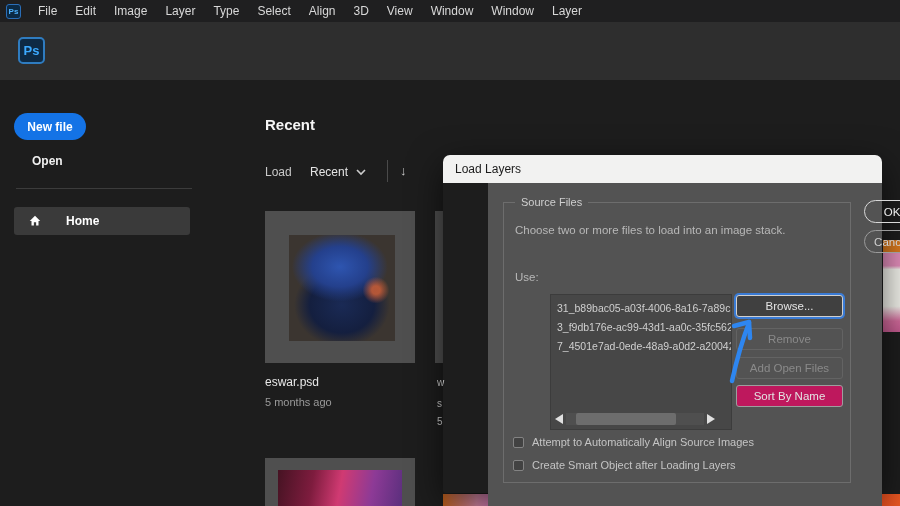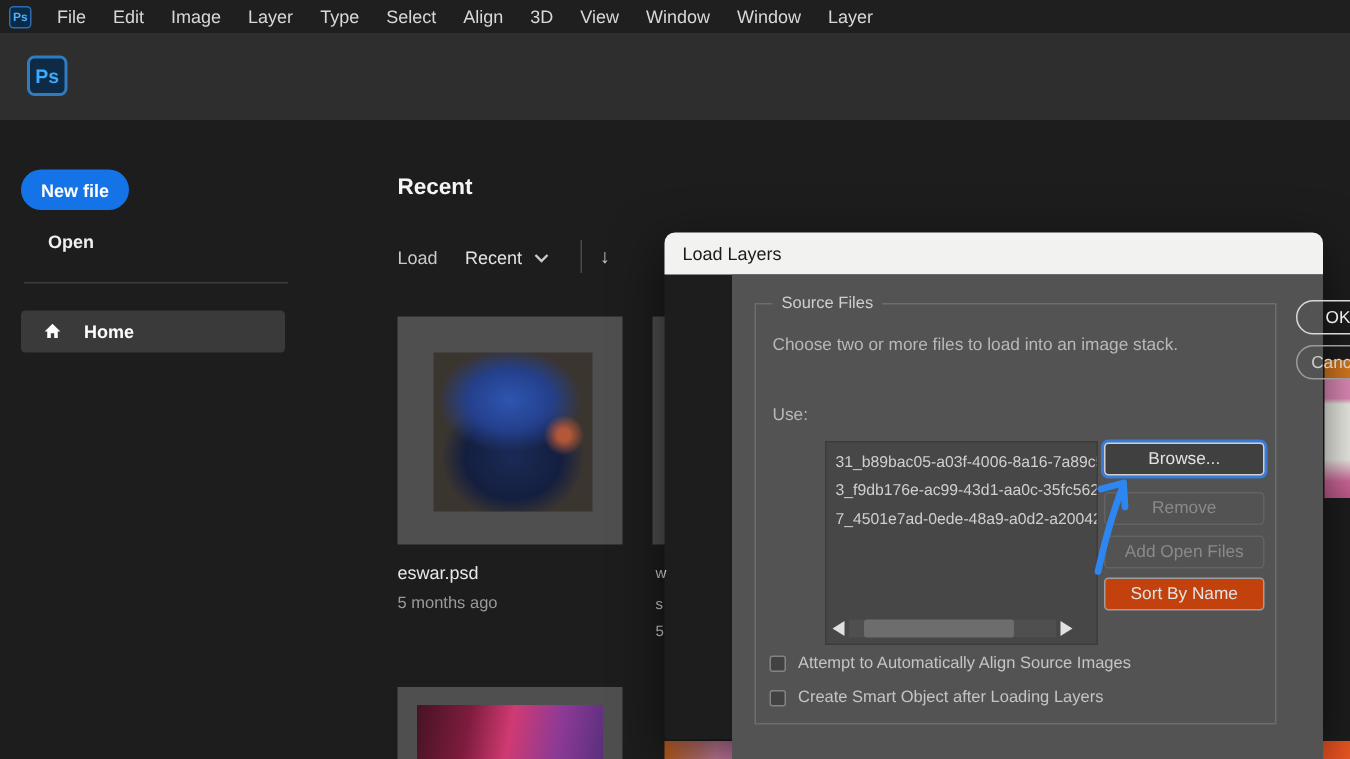--- a/index.html
+++ b/index.html
@@ -20,21 +20,21 @@
              background:#0e2a44; border:2px solid #2f7cc0; color:#3caaff; font-weight:bold; font-size:13px;
              display:flex; align-items:center; justify-content:center; }
 
   
   .new-file-btn { position:absolute; left:14px; top:113px; width:72px; height:27px; border-radius:14px;
                   background:#1473e6; color:#fff; font-size:12px; font-weight:bold; border:none;
                   display:flex; align-items:center; justify-content:center; cursor:pointer; }
   .open-link { position:absolute; left:32px; top:154px; color:#f0f0f0; font-size:12px; font-weight:bold; }
   .sidebar-divider { position:absolute; left:16px; top:188px; width:176px; height:1px; background:#3c3c3c; }
   .home-row { position:absolute; left:14px; top:207px; width:176px; height:28px; background:#3a3a3a;
-              border-radius:3px; display:flex; align-items:center; padding-left:14px; gap:14px; }
+              border-radius:3px; display:flex; align-items:center; padding-left:14px; gap:24px; }
   .home-row .label { color:#fff; font-size:12px; font-weight:bold; }
 
   
   .recent-title { position:absolute; left:265px; top:116px; color:#f5f5f5; font-size:15px; font-weight:bold; }
   .sort-label { position:absolute; left:265px; top:165px; color:#c9c9c9; font-size:12px; }
   .sort-select { position:absolute; left:310px; top:165px; color:#e4e4e4; font-size:12px; display:flex; gap:8px; align-items:center; cursor:pointer; }
   .sort-divider { position:absolute; left:387px; top:160px; width:1px; height:22px; background:#4a4a4a; }
   .sort-dir { position:absolute; left:400px; top:163px; color:#cccccc; font-size:13px; cursor:pointer; }
 
   
@@ -82,21 +82,21 @@
   .file-item { color:#cfcfcf; font-size:10.5px; line-height:19px; padding-left:6px; white-space:nowrap; overflow:hidden; }
   .file-item:first-child { padding-top:4px; }
 
   .hscroll { position:absolute; left:1px; bottom:3px; width:166px; height:14px; display:flex; align-items:center; }
   .tri { width:0; height:0; cursor:pointer; }
   .tri-left  { border-top:5px solid transparent; border-bottom:5px solid transparent; border-right:8px solid #e0e0e0; margin:0 3px; }
   .tri-right { border-top:5px solid transparent; border-bottom:5px solid transparent; border-left:8px solid #e0e0e0; margin:0 3px; }
   .hscroll-track { flex:1; height:12px; background:#4f4f4f; position:relative; }
   .hscroll-thumb { position:absolute; left:10px; top:0; width:100px; height:12px; background:#6d6d6d; border-radius:2px; cursor:grab; }
 
-  .dlg-btn { position:absolute; left:248px; width:107px; height:22px; background:#c2410c;
+  .dlg-btn { position:absolute; left:248px; width:107px; height:22px; background:#be185d;
              border:1px solid #8a8a8a; border-radius:3px; color:#e3e3e3; font-size:11.5px;
              display:flex; align-items:center; justify-content:center; cursor:pointer; }
   .btn-browse { top:112px; background:#404040; border:1px solid #cfcfcf; box-shadow:0 0 0 2px #3a7bd5; }
   .btn-remove { top:145px; background:transparent; border-color:#636363; color:#8a8a8a; }
   .btn-addopen { top:174px; background:transparent; border-color:#636363; color:#8a8a8a; }
   .btn-sortname { top:202px; border-color:#9e9e9e; }
 
   .check-row { position:absolute; left:25px; display:flex; align-items:center; gap:8px; cursor:pointer; }
   .check-row.r1 { top:253px; } .check-row.r2 { top:276px; }
   .checkbox { width:11px; height:11px; background:#424242; border:1px solid #838383; border-radius:2px; }

